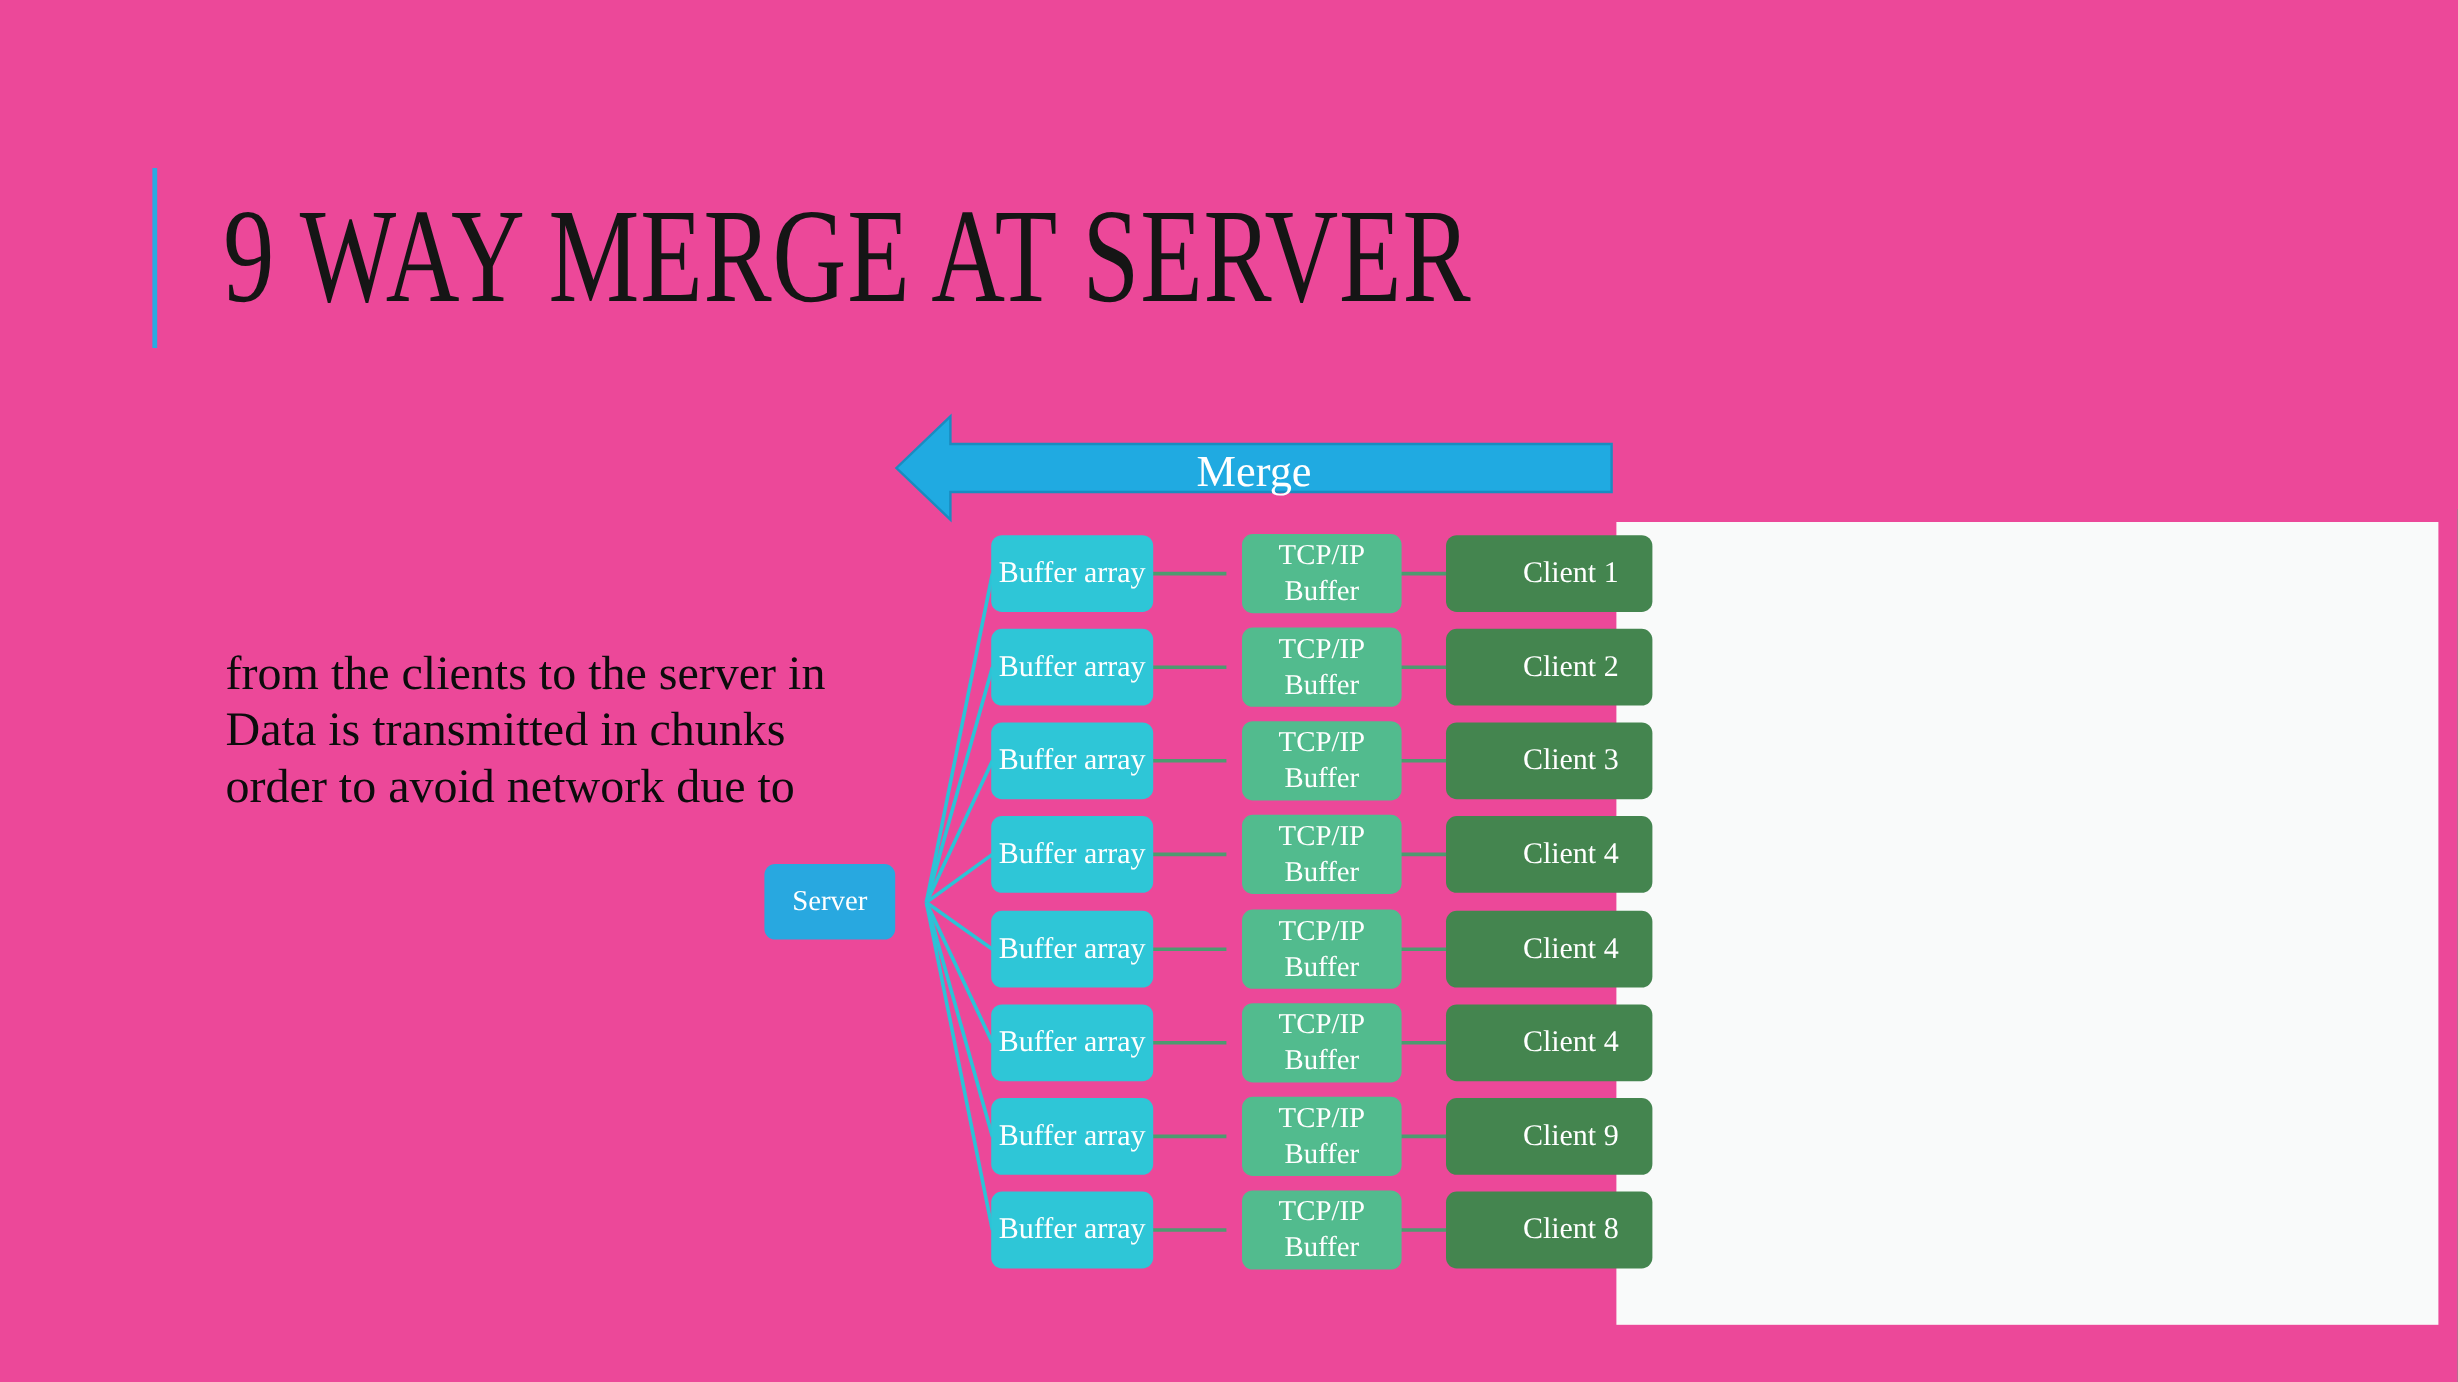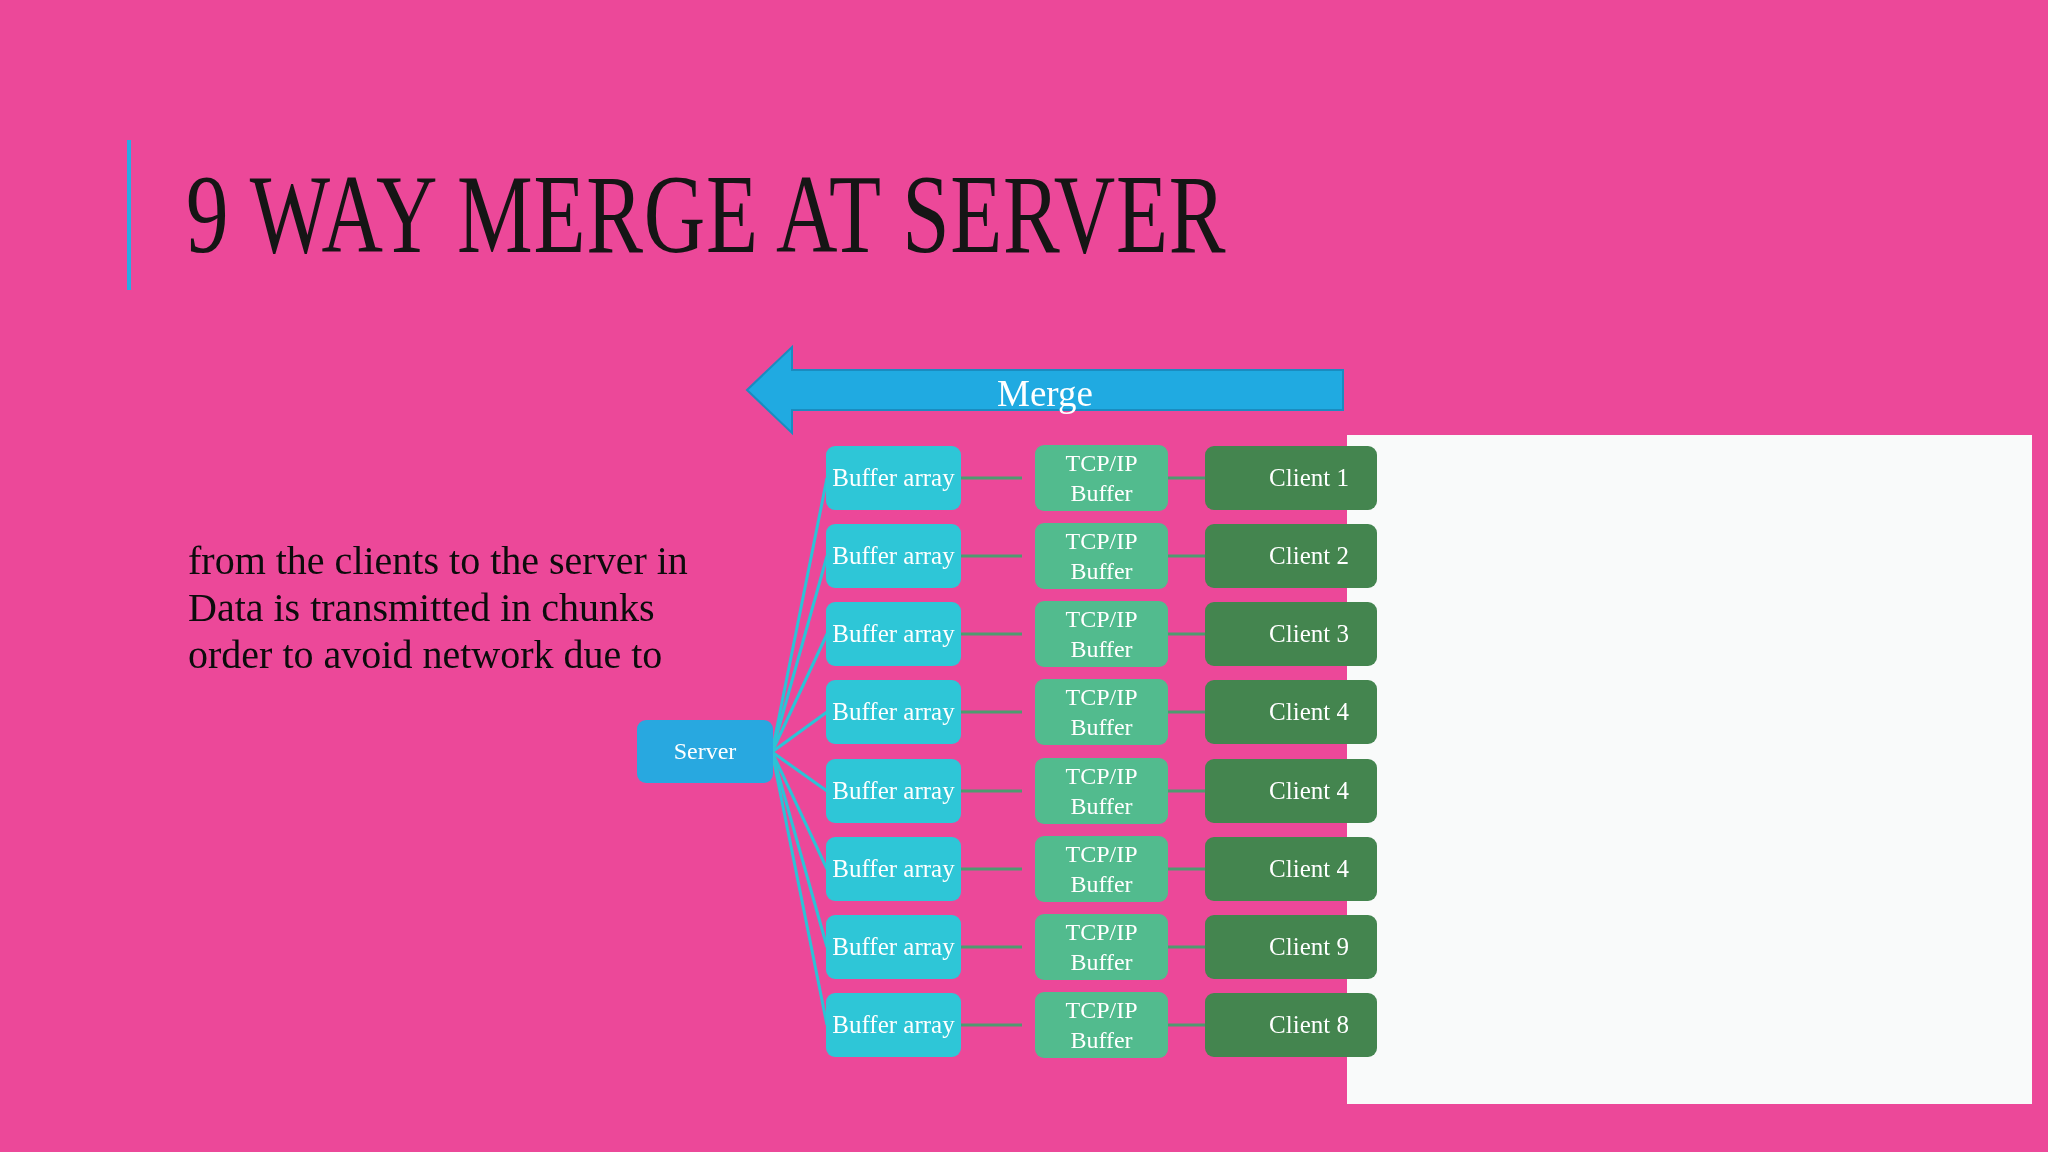--- a/index.html
+++ b/index.html
@@ -51,21 +51,21 @@
     padding-top:3px;
   }
   .node{
     position:absolute;
     display:flex;flex-direction:column;align-items:center;justify-content:center;
     text-align:center;
     border-radius:9px;
     color:#ffffff;
   }
   .server-box{
-    left:637px;top:720px;width:136px;height:63px;
+    left:637px;top:720px;width:109px;height:63px;
     background:#28a8e0;
     font-size:24px;
   }
   .buffer-box{left:826px;width:135px;height:64px;background:#2ec6d7;font-size:25px;}
   .tcp-box{left:1016px;width:133px;height:66px;background:#52bb8e;font-size:24px;line-height:30px;margin-left:19px;}
   .client-box{left:1205px;width:136px;height:64px;background:#44854f;font-size:25px;padding-left:36px;}
 </style>
 </head>
 <body>
 

